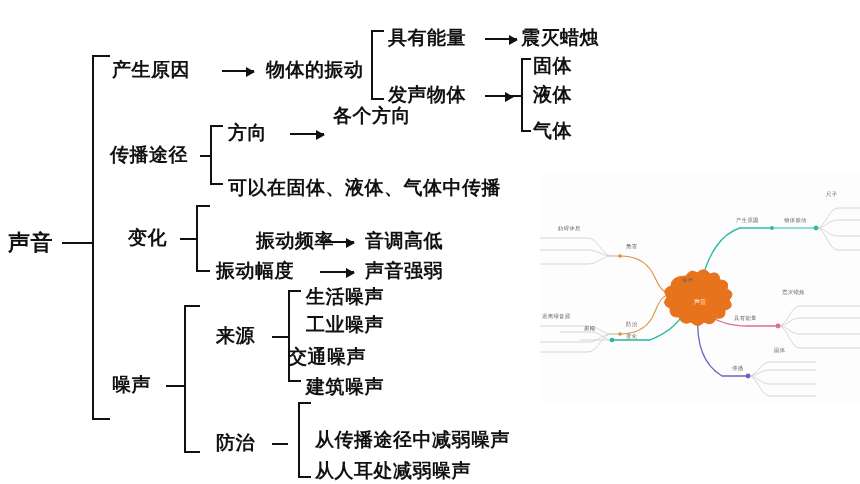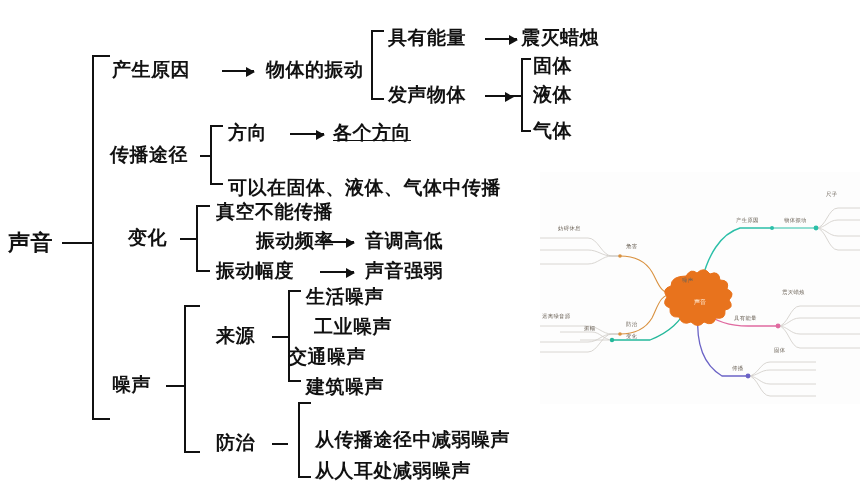--- a/index.html
+++ b/index.html
@@ -112,50 +112,49 @@
   <div class="node n-l4" style="left:533px;top:85px;">液体</div>
   <div class="node n-l4" style="left:533px;top:114px;margin-top:7px;">气体</div>
 
   <div class="node n-l1" style="left:110px;top:145px;">传播途径</div>
 
   <div class="stem" style="left:200px;top:155px;width:10px;"></div>
   <div class="bracket" style="left:210px;top:125px;width:13px;height:60px;"></div>
 
   <div class="node n-l2" style="left:228px;top:123px;">方向</div>
   <div class="arrow" style="left:290px;top:133px;width:34px;"></div>
-  <div class="node n-l2" style="left:333px;top:123px;text-decoration:underline;">各个方向</div>
+  <div class="node n-l2" style="left:333px;top:106px;">各个方向</div>
 
   <div class="node n-l2" style="left:228px;top:162px;margin-top:16px;">可以在固体、液体、气体中传播</div>
 
   <div class="node n-l1" style="left:128px;top:228px;">变化</div>
 
   <div class="stem" style="left:180px;top:238px;width:16px;"></div>
   <div class="bracket" style="left:196px;top:205px;width:14px;height:67px;"></div>
 
-  <div class="node n-l2" style="left:216px;top:202px;">真空不能传播</div>
 
   <div class="node n-l2" style="left:216px;top:231px;margin-left:40px;">振动频率</div>
   <div class="arrow" style="left:320px;top:241px;width:34px;"></div>
   <div class="node n-l2" style="left:365px;top:231px;">音调高低</div>
 
   <div class="node n-l2" style="left:216px;top:261px;">振动幅度</div>
   <div class="arrow" style="left:320px;top:271px;width:34px;"></div>
   <div class="node n-l2" style="left:365px;top:261px;">声音强弱</div>
 
   <div class="node n-l1" style="left:112px;top:375px;">噪声</div>
 
   <div class="stem" style="left:166px;top:385px;width:18px;"></div>
   <div class="bracket" style="left:184px;top:305px;width:16px;height:148px;"></div>
 
   <div class="node n-l2" style="left:216px;top:326px;">来源</div>
   <div class="stem" style="left:272px;top:336px;width:16px;"></div>
   <div class="bracket" style="left:288px;top:290px;width:13px;height:92px;"></div>
 
   <div class="node n-l3" style="left:306px;top:287px;">生活噪声</div>
-  <div class="node n-l3" style="left:314px;top:317px;">工业噪声</div>
+  <div class="node n-l3" style="left:306px;top:317px;font-family:Liberation Mono, monospace;">工业噪声</div>
   <div class="node n-l3" style="left:288px;top:347px;text-align:right;">交通噪声</div>
   <div class="node n-l3" style="left:306px;top:377px;">建筑噪声</div>
 
   <div class="node n-l2" style="left:216px;top:433px;">防治</div>
   <div class="stem" style="left:272px;top:443px;width:16px;"></div>
   <div class="bracket" style="left:298px;top:402px;width:13px;height:76px;"></div>
 
   <div class="node n-l3" style="left:315px;top:461px;">从人耳处减弱噪声</div>
   <div class="node n-l3" style="left:315px;top:430px;">从传播途径中减弱噪声</div>
 

